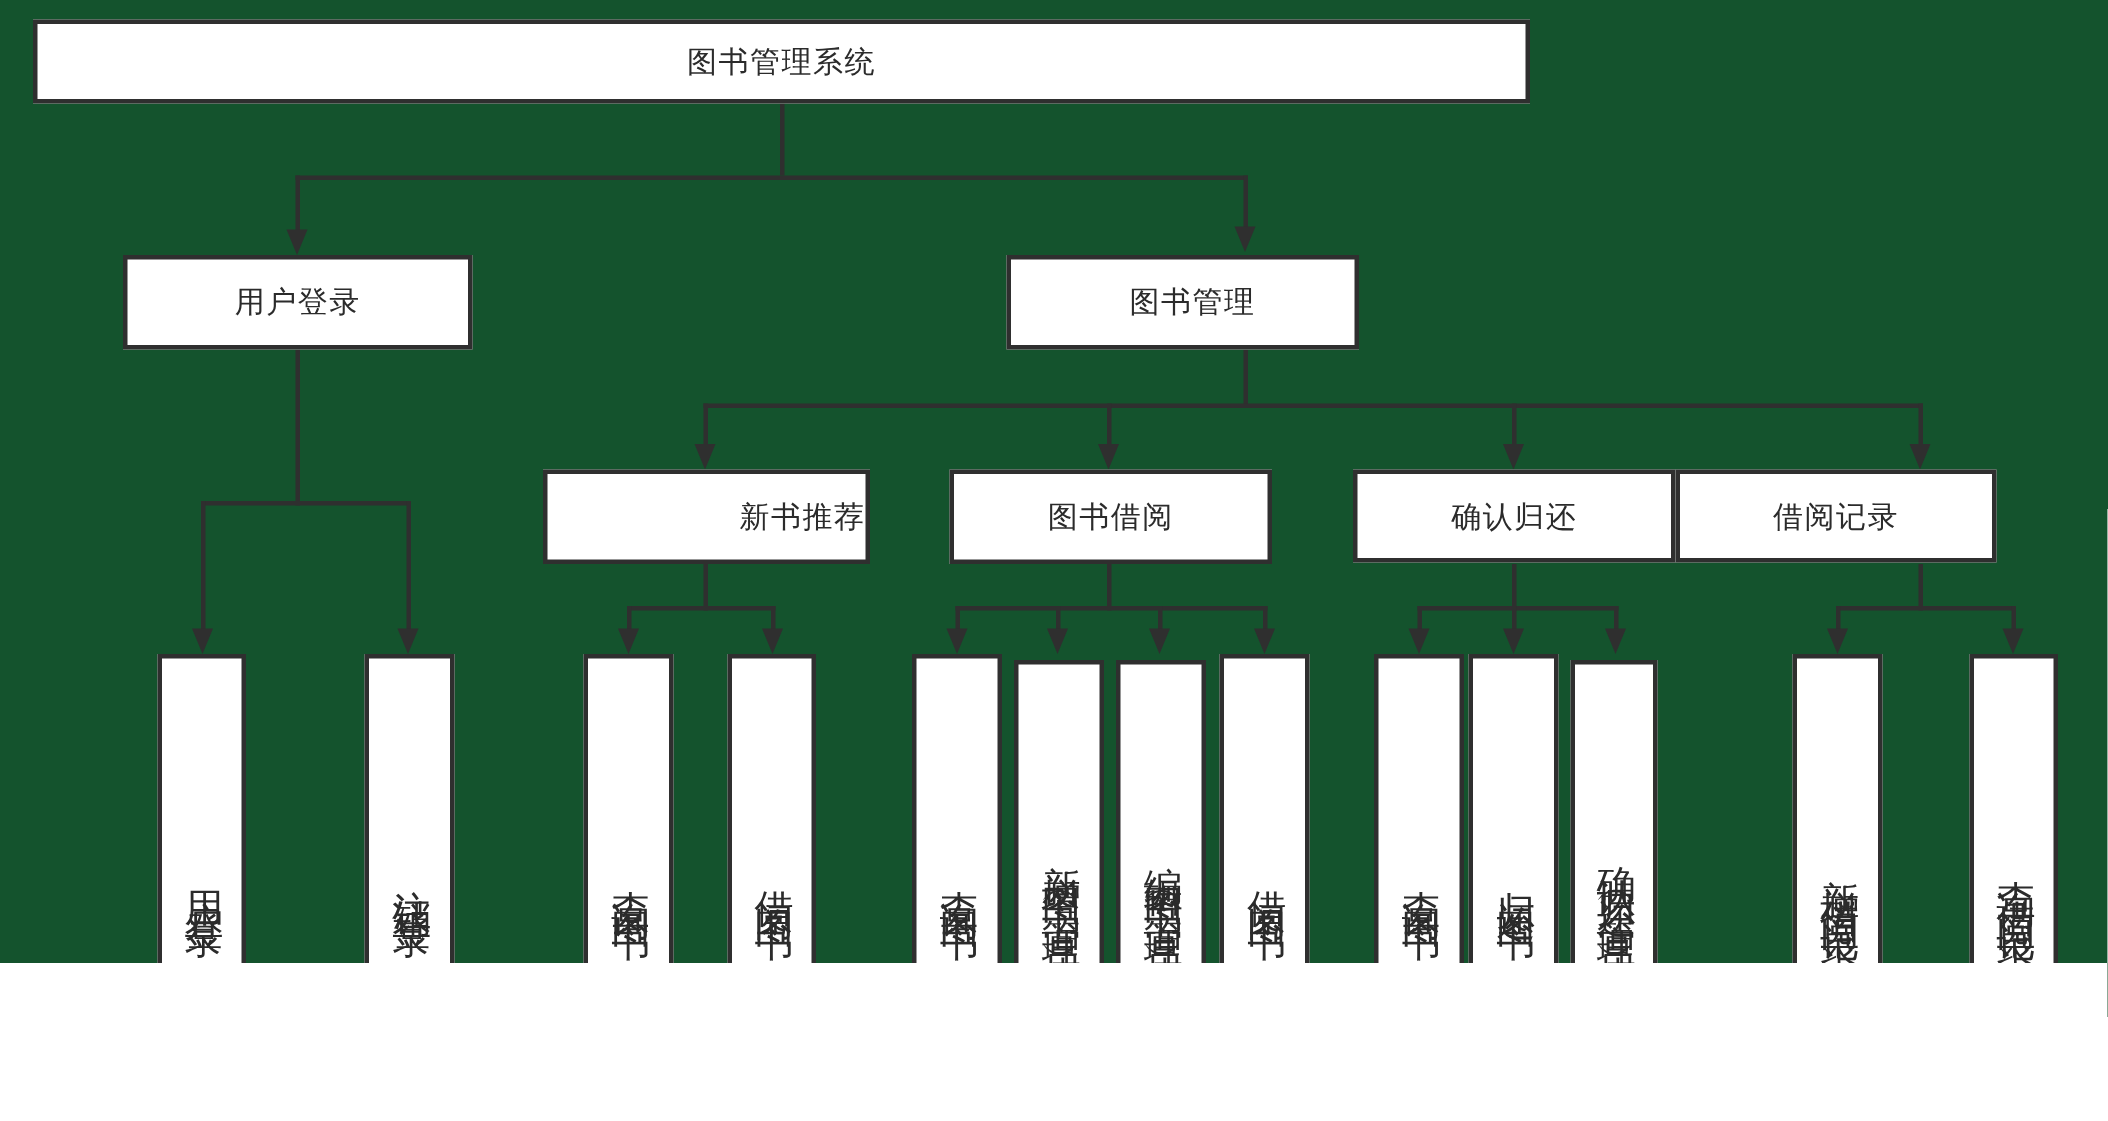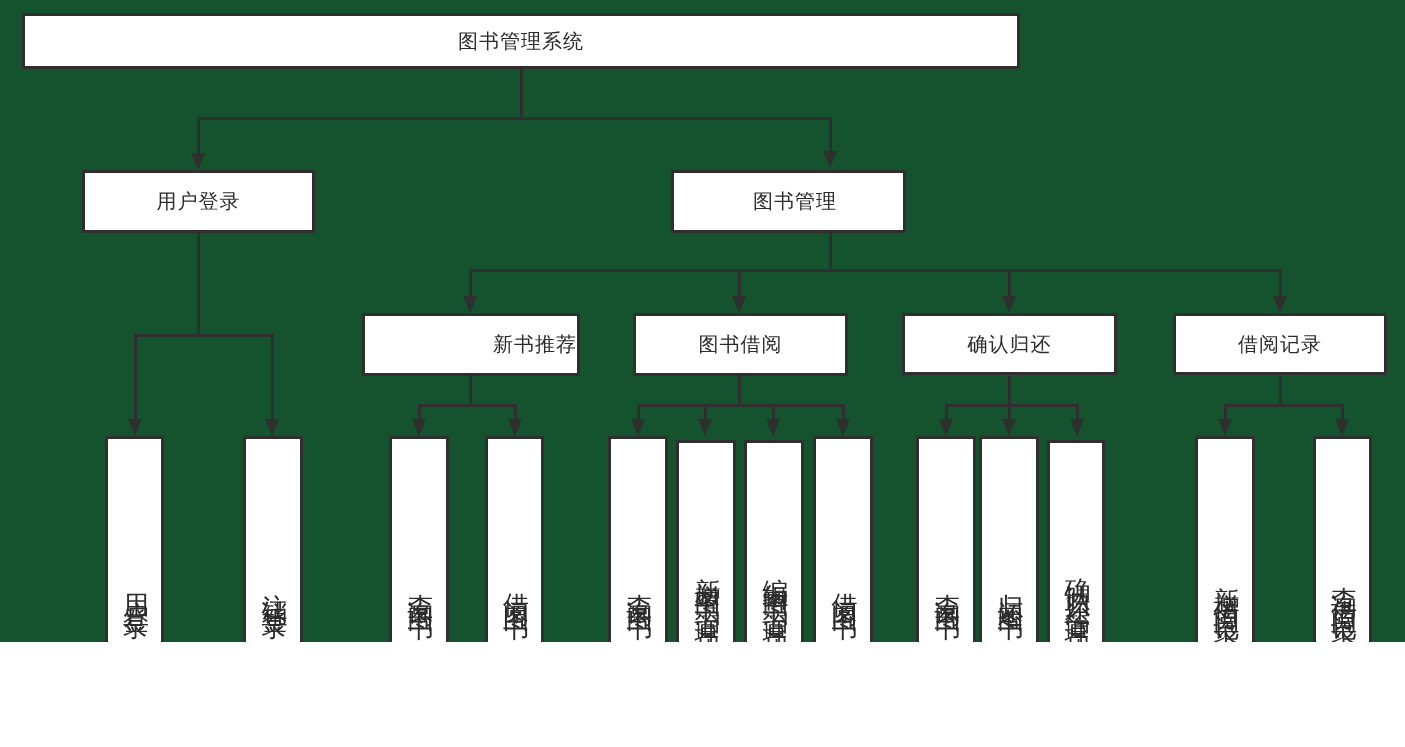--- a/index.html
+++ b/index.html
@@ -111,21 +111,21 @@
 
   <div class="box" style="left:362px; top:313px; width:218px; height:63px;justify-content:flex-end;">
     <span class="h-label">新书推荐</span>
   </div>
   <div class="box" style="left:633px; top:313px; width:215px; height:63px;text-align:right;">
     <span class="h-label">图书借阅</span>
   </div>
   <div class="box" style="left:902px; top:313px; width:215px; height:62px;">
     <span class="h-label">确认归还</span>
   </div>
-  <div class="box" style="left:1173px; top:313px; width:214px; height:62px;">
+  <div class="box" style="left:1117px; top:313px; width:214px; height:62px;">
     <span class="h-label">借阅记录</span>
   </div>
 
   <div class="vline" style="left:469px; top:376px; height:31px;"></div>
   <div class="hline" style="left:418px; top:404px; width:99px;"></div>
   <div class="vline" style="left:418px; top:404px; height:17px;"></div>
   <div class="arr" style="left:412px; top:419px;"></div>
   <div class="vline" style="left:514px; top:404px; height:17px;"></div>
   <div class="arr" style="left:508px; top:419px;"></div>
 

